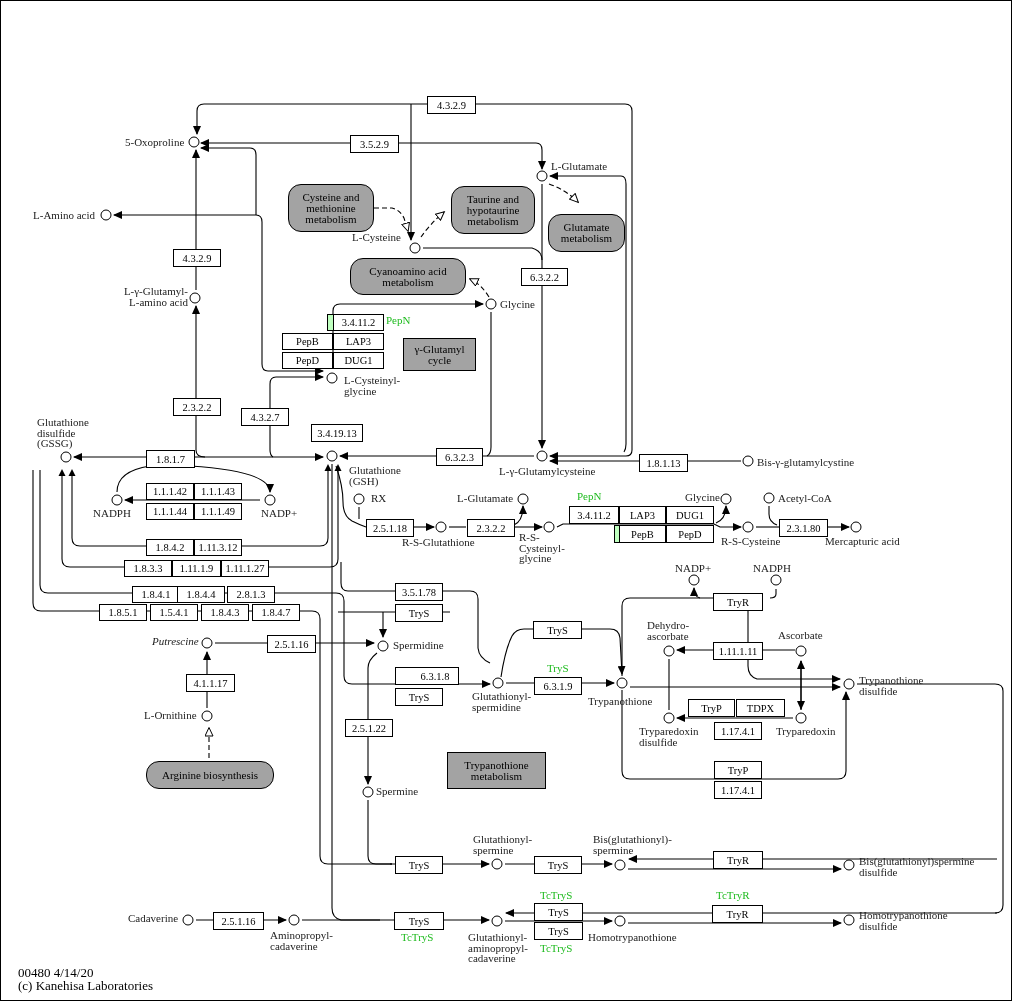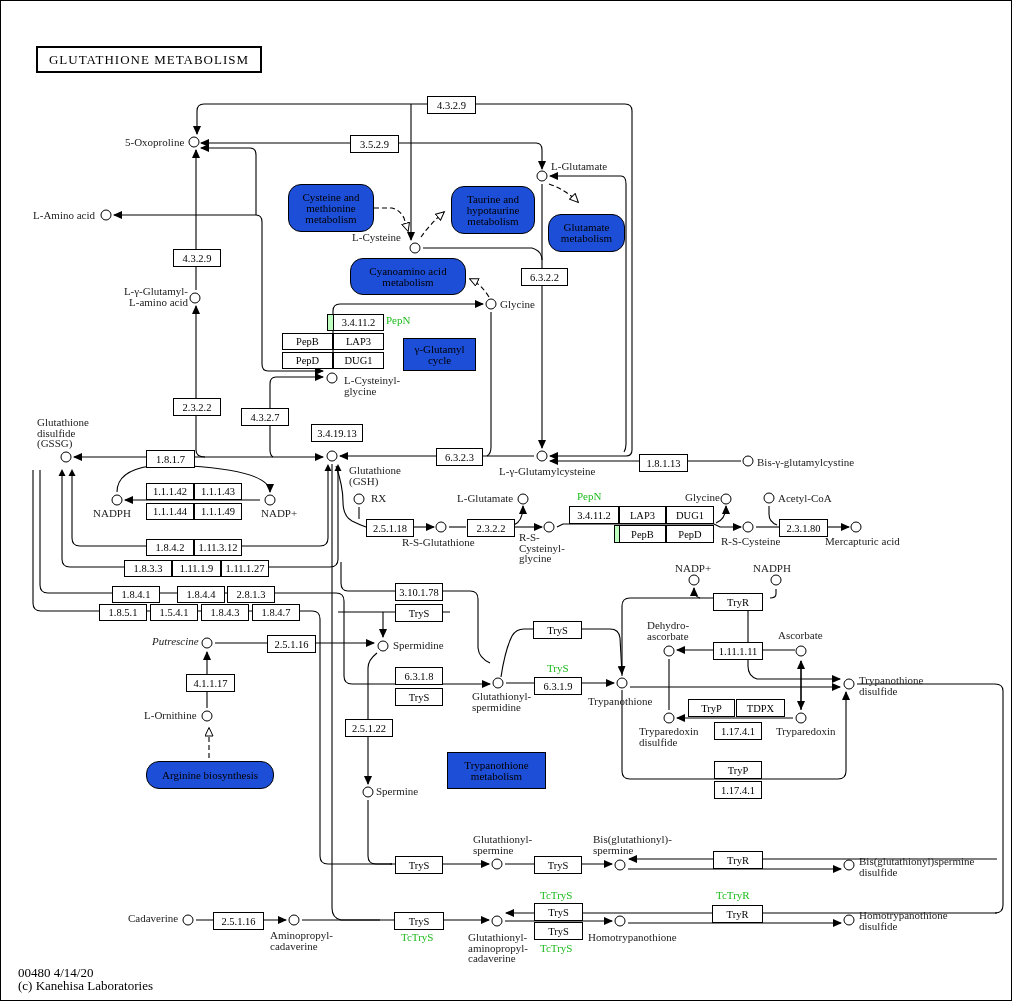--- a/index.html
+++ b/index.html
@@ -7,21 +7,21 @@
          font-family:"Liberation Serif",serif;overflow:hidden;}
   .frame{position:absolute;inset:0;border:1px solid #000;pointer-events:none;}
   svg.wires{position:absolute;left:0;top:0;z-index:1;}
   .title-box{position:absolute;left:36px;top:46px;width:222px;height:23px;
              border:2px solid #000;display:flex;align-items:center;justify-content:center;
              font-size:13px;letter-spacing:1px;z-index:5;background:#fff;}
   .ebox{position:absolute;background:#fff;border:1px solid #000;z-index:3;
         display:flex;align-items:center;justify-content:center;
         font-size:10.5px;white-space:nowrap;}
   .ebox.hl{background:#bfffbf;margin-left:45px;}
-  .mbox{position:absolute;background:#1d4ed8;border:1px solid #000;z-index:3;
+  .mbox{position:absolute;background:#a3a3a3;border:1px solid #000;z-index:3;
         display:flex;align-items:center;justify-content:center;text-align:center;
         font-size:11px;line-height:11px;white-space:pre-line;}
   .mbox.rounded{border-radius:13px;}
   .lbl{position:absolute;font-size:11px;line-height:10.5px;white-space:pre-line;z-index:2;color:#222;}
   .lbl.r{text-align:right;}
   .glbl{position:absolute;font-size:11px;line-height:10.5px;white-space:nowrap;z-index:3;}
   .node{position:absolute;width:9px;height:9px;background:#fff;border:1.4px solid #000;
         border-radius:50%;z-index:4;transform:translate(-50%,-50%);}
   .footer{position:absolute;left:18px;top:966px;font-size:13px;line-height:13px;z-index:2;}
 </style>
@@ -124,23 +124,20 @@
       <path d="M209 758 V728" stroke-dasharray="5 3" marker-end="url(#mh)"></path>
     </g>
     <g fill="#000" stroke="none">
       <polygon points="58.5,476 65.5,476 62,469"></polygon>
       <polygon points="68.5,476 75.5,476 72,469"></polygon>
       <polygon points="324.5,471 331.5,471 328,464"></polygon>
       <polygon points="334.5,471 341.5,471 338,464"></polygon>
     </g>
   </svg>
 
-  <div class="title-box">
-    <span>GLUTATHIONE  METABOLISM</span>
-  </div>
 
   <div id="layer-boxes">
       <div class="ebox" style="left: 427px; top: 96px; width: 47px; height: 16px;">4.3.2.9</div>
       <div class="ebox" style="left: 350px; top: 135px; width: 47px; height: 16px;">3.5.2.9</div>
       <div class="ebox" style="left: 173px; top: 249px; width: 46px; height: 16px;">4.3.2.9</div>
       <div class="ebox" style="left: 173px; top: 398px; width: 46px; height: 16px;">2.3.2.2</div>
       <div class="ebox" style="left: 241px; top: 408px; width: 46px; height: 16px;">4.3.2.7</div>
       <div class="ebox" style="left: 311px; top: 424px; width: 50px; height: 16px;">3.4.19.13</div>
       <div class="ebox" style="left: 146px; top: 450px; width: 47px; height: 16px;">1.8.1.7</div>
       <div class="ebox" style="left: 436px; top: 448px; width: 45px; height: 16px;">6.3.2.3</div>
@@ -154,41 +151,41 @@
       <div class="ebox" style="left: 333px; top: 352px; width: 49px; height: 15px;">DUG1</div>
       <div class="ebox" style="left: 146px; top: 483px; width: 46px; height: 15px;">1.1.1.42</div>
       <div class="ebox" style="left: 194px; top: 483px; width: 46px; height: 15px;">1.1.1.43</div>
       <div class="ebox" style="left: 146px; top: 503px; width: 46px; height: 15px;">1.1.1.44</div>
       <div class="ebox" style="left: 194px; top: 503px; width: 46px; height: 15px;">1.1.1.49</div>
       <div class="ebox" style="left: 146px; top: 539px; width: 46px; height: 15px;">1.8.4.2</div>
       <div class="ebox" style="left: 194px; top: 539px; width: 46px; height: 15px;">1.11.3.12</div>
       <div class="ebox" style="left: 124px; top: 560px; width: 46px; height: 15px;">1.8.3.3</div>
       <div class="ebox" style="left: 172px; top: 560px; width: 47px; height: 15px;">1.11.1.9</div>
       <div class="ebox" style="left: 221px; top: 560px; width: 46px; height: 15px;">1.11.1.27</div>
-      <div class="ebox" style="left: 112px; top: 586px; width: 46px; height: 15px;">1.8.4.1</div>
+      <div class="ebox" style="left: 132px; top: 586px; width: 46px; height: 15px;">1.8.4.1</div>
       <div class="ebox" style="left: 177px; top: 586px; width: 46px; height: 15px;">1.8.4.4</div>
       <div class="ebox" style="left: 227px; top: 586px; width: 46px; height: 15px;">2.8.1.3</div>
       <div class="ebox" style="left: 99px; top: 604px; width: 46px; height: 15px; text-align: right;">1.8.5.1</div>
       <div class="ebox" style="left: 150px; top: 604px; width: 46px; height: 15px;">1.5.4.1</div>
       <div class="ebox" style="left: 201px; top: 604px; width: 46px; height: 15px;">1.8.4.3</div>
       <div class="ebox" style="left: 252px; top: 604px; width: 46px; height: 15px;">1.8.4.7</div>
       <div class="ebox" style="left: 366px; top: 519px; width: 46px; height: 16px;">2.5.1.18</div>
       <div class="ebox" style="left: 467px; top: 519px; width: 46px; height: 16px;">2.3.2.2</div>
       <div class="ebox" style="left: 569px; top: 506px; width: 48px; height: 16px;">3.4.11.2</div>
       <div class="ebox" style="left: 619px; top: 506px; width: 45px; height: 16px;">LAP3</div>
       <div class="ebox" style="left: 666px; top: 506px; width: 46px; height: 16px;">DUG1</div>
       <div class="ebox hl" style="left: 569px; top: 525px; width: 48px; height: 16px; background: rgb(191, 255, 191);">PepA</div>
       <div class="ebox" style="left: 619px; top: 525px; width: 45px; height: 16px;">PepB</div>
       <div class="ebox" style="left: 666px; top: 525px; width: 46px; height: 16px;">PepD</div>
       <div class="ebox" style="left: 779px; top: 519px; width: 47px; height: 16px;">2.3.1.80</div>
       <div class="ebox" style="left: 713px; top: 593px; width: 48px; height: 16px;">TryR</div>
       <div class="ebox" style="left: 713px; top: 642px; width: 48px; height: 16px;">1.11.1.11</div>
-      <div class="ebox" style="left: 395px; top: 583px; width: 46px; height: 16px;">3.10.1.78</div>
+      <div class="ebox" style="left: 395px; top: 583px; width: 46px; height: 16px;">3.5.1.78</div>
       <div class="ebox" style="left: 395px; top: 604px; width: 46px; height: 16px;">TryS</div>
-      <div class="ebox" style="left: 395px; top: 667px; width: 46px; height: 16px;">6.3.1.8</div>
+      <div class="ebox" style="left: 395px; top: 667px; width: 46px; height: 16px; padding-left: 16px;">6.3.1.8</div>
       <div class="ebox" style="left: 395px; top: 688px; width: 46px; height: 16px;">TryS</div>
       <div class="ebox" style="left: 533px; top: 621px; width: 47px; height: 16px;">TryS</div>
       <div class="ebox" style="left: 534px; top: 677px; width: 46px; height: 16px;">6.3.1.9</div>
       <div class="ebox" style="left: 688px; top: 699px; width: 45px; height: 16px;">TryP</div>
       <div class="ebox" style="left: 736px; top: 699px; width: 47px; height: 16px;">TDPX</div>
       <div class="ebox" style="left: 714px; top: 722px; width: 46px; height: 16px;">1.17.4.1</div>
       <div class="ebox" style="left: 714px; top: 761px; width: 46px; height: 16px;">TryP</div>
       <div class="ebox" style="left: 714px; top: 781px; width: 46px; height: 16px;">1.17.4.1</div>
       <div class="ebox" style="left: 267px; top: 635px; width: 47px; height: 16px;">2.5.1.16</div>
       <div class="ebox" style="left: 186px; top: 674px; width: 47px; height: 16px;">4.1.1.17</div>

